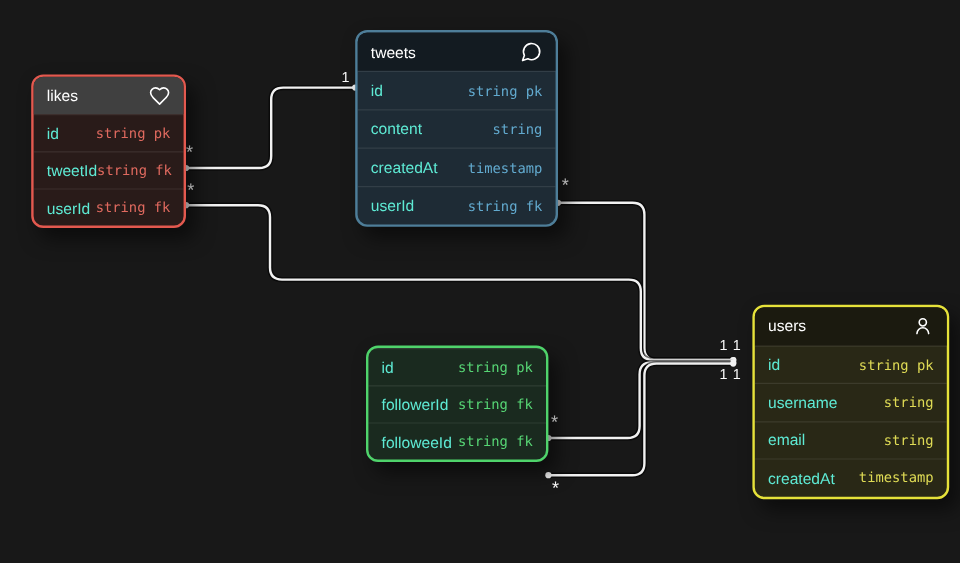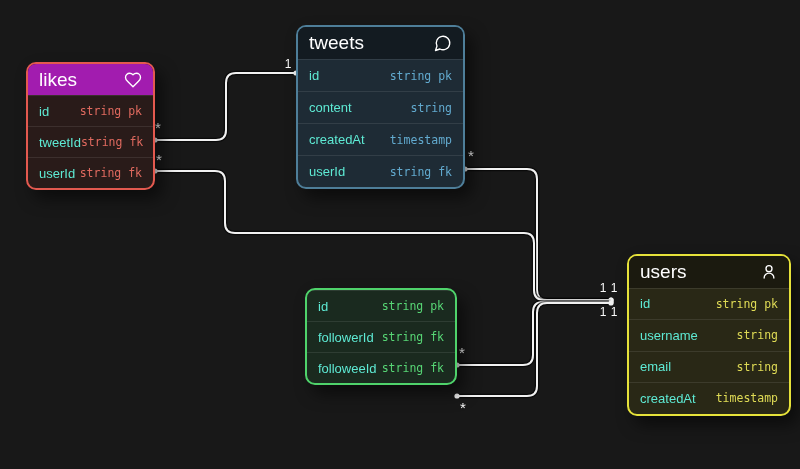--- a/index.html
+++ b/index.html
@@ -5,21 +5,21 @@
   html,body{margin:0;padding:0;background:#181818;}
   .stage{position:relative;width:800px;height:469px;background:#181818;overflow:hidden;
          font-family:"Liberation Sans",sans-serif;}
   svg.edges{position:absolute;left:0;top:0;}
   .edge-halo{fill:none;stroke:rgba(0,0,0,0.55);stroke-width:4.5px;}
   .edge{fill:none;stroke:#f1f1f1;stroke-width:2px;}
   .edge-dot{fill:#f1f1f1;}
   .db-table{position:absolute;border:2px solid #888;border-radius:10px;overflow:hidden;
             box-sizing:border-box;box-shadow:7px 9px 16px rgba(0,0,0,0.5);}
   .table-header{display:flex;align-items:center;justify-content:space-between;padding:0 11px;}
-  .table-title{color:#ffffff;font-size:19px;}
+  .table-title{color:#ffffff;font-size:13px;}
   .table-icon{display:flex;align-items:center;}
   .table-icon svg{display:block;}
   .field-row{display:flex;align-items:center;justify-content:space-between;padding:0 11px;
              border-top:1px solid rgba(255,255,255,0.09);box-sizing:border-box;}
   .field-name{color:#5eead4;font-size:13px;}
   .field-type{font-family:"DejaVu Sans Mono","Liberation Mono",monospace;font-size:11.5px;white-space:pre;}
   .card-label{position:absolute;transform:translate(-50%,-50%);color:#fafafa;font-size:12px;line-height:1;}
   .card-label.star{font-size:15px;}
 </style>
 </head>
@@ -52,21 +52,21 @@
     <span class="card-label" style="left: 288px; top: 64px;">1</span>
     <span class="card-label star" style="left: 471px; top: 155px;">*</span>
     <span class="card-label" style="left: 614px; top: 288px;">1</span>
     <span class="card-label star" style="left: 159px; top: 159px;">*</span>
     <span class="card-label" style="left: 603px; top: 288px;">1</span>
     <span class="card-label star" style="left: 462px; top: 352px;">*</span>
     <span class="card-label" style="left: 603px; top: 312px;">1</span>
     <span class="card-label star" style="left: 463px; top: 407px;">*</span>
     <span class="card-label" style="left: 614px; top: 312px;">1</span>
     <div class="db-table" style="left: 26px; top: 62px; width: 129px; border-color: rgb(227, 89, 79); background: rgb(41, 27, 25);">
-      <div class="table-header" style="height: 31px; background: #a21caf;">
+      <div class="table-header" style="height: 31px; background: #404040;">
         <span class="table-title">likes</span>
         <span class="table-icon">
           <svg width="18" height="18" viewBox="0 0 24 24" fill="none" stroke="#ffffff" stroke-width="1.8" stroke-linecap="round" stroke-linejoin="round">
             <path d="M19 14c1.49-1.46 3-3.21 3-5.5A5.5 5.5 0 0 0 16.5 3c-1.76 0-3 .5-4.5 2-1.5-1.5-2.74-2-4.5-2A5.5 5.5 0 0 0 2 8.5c0 2.29 1.51 4.04 3 5.5l7 7Z"></path>
           </svg>
         </span>
       </div>
       <div class="field-row" style="height: 31px;">
         <span class="field-name">id</span>
         <span class="field-type" style="color: rgb(224, 106, 95);">string pk</span>

